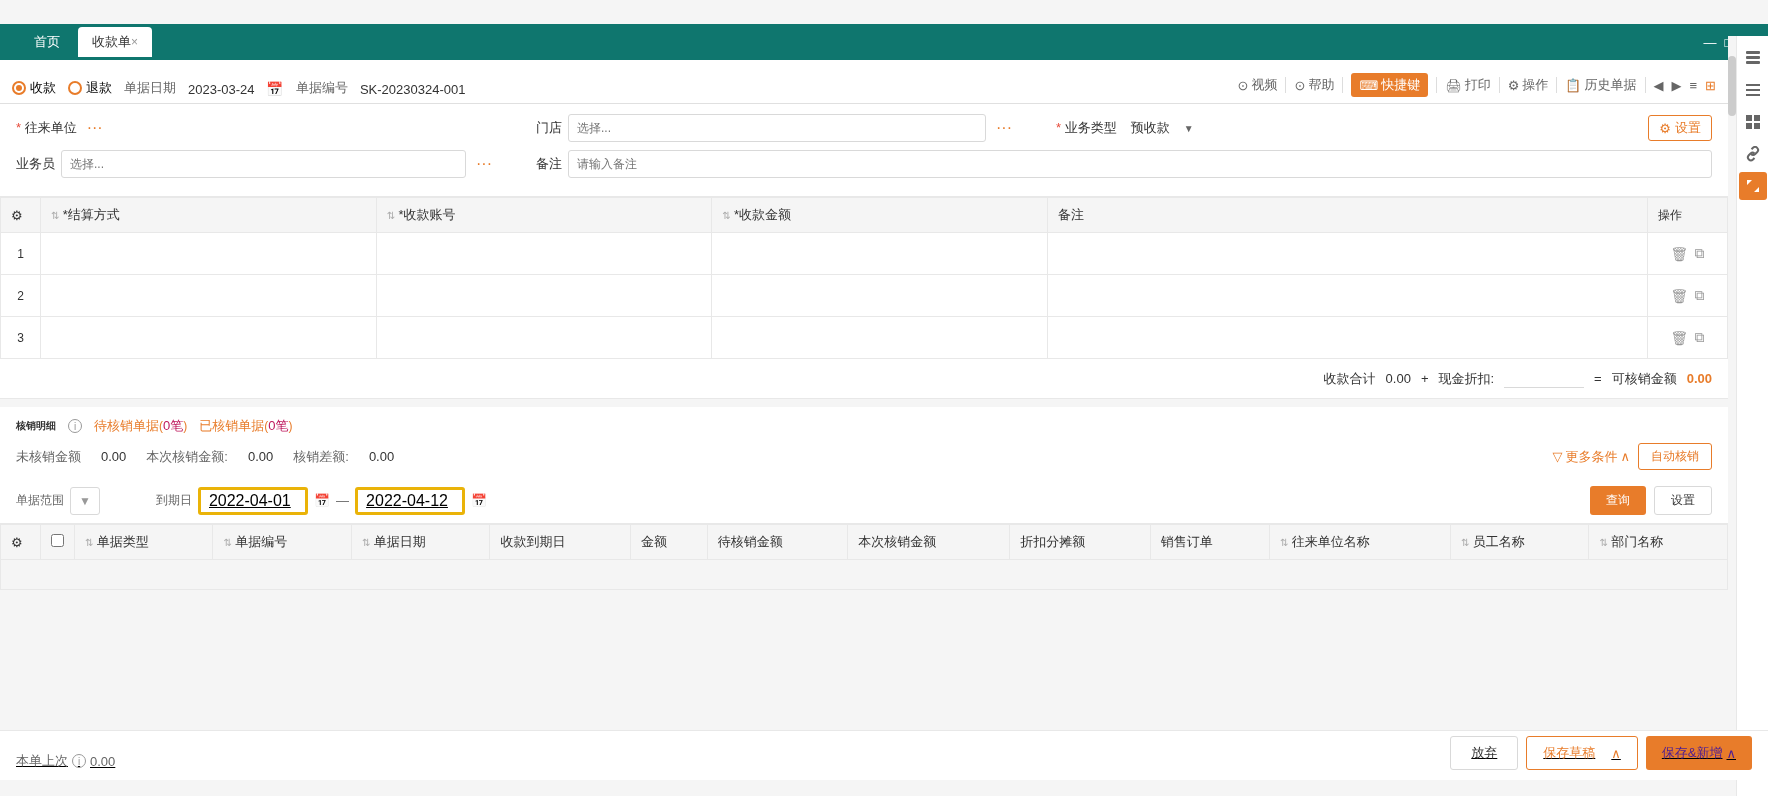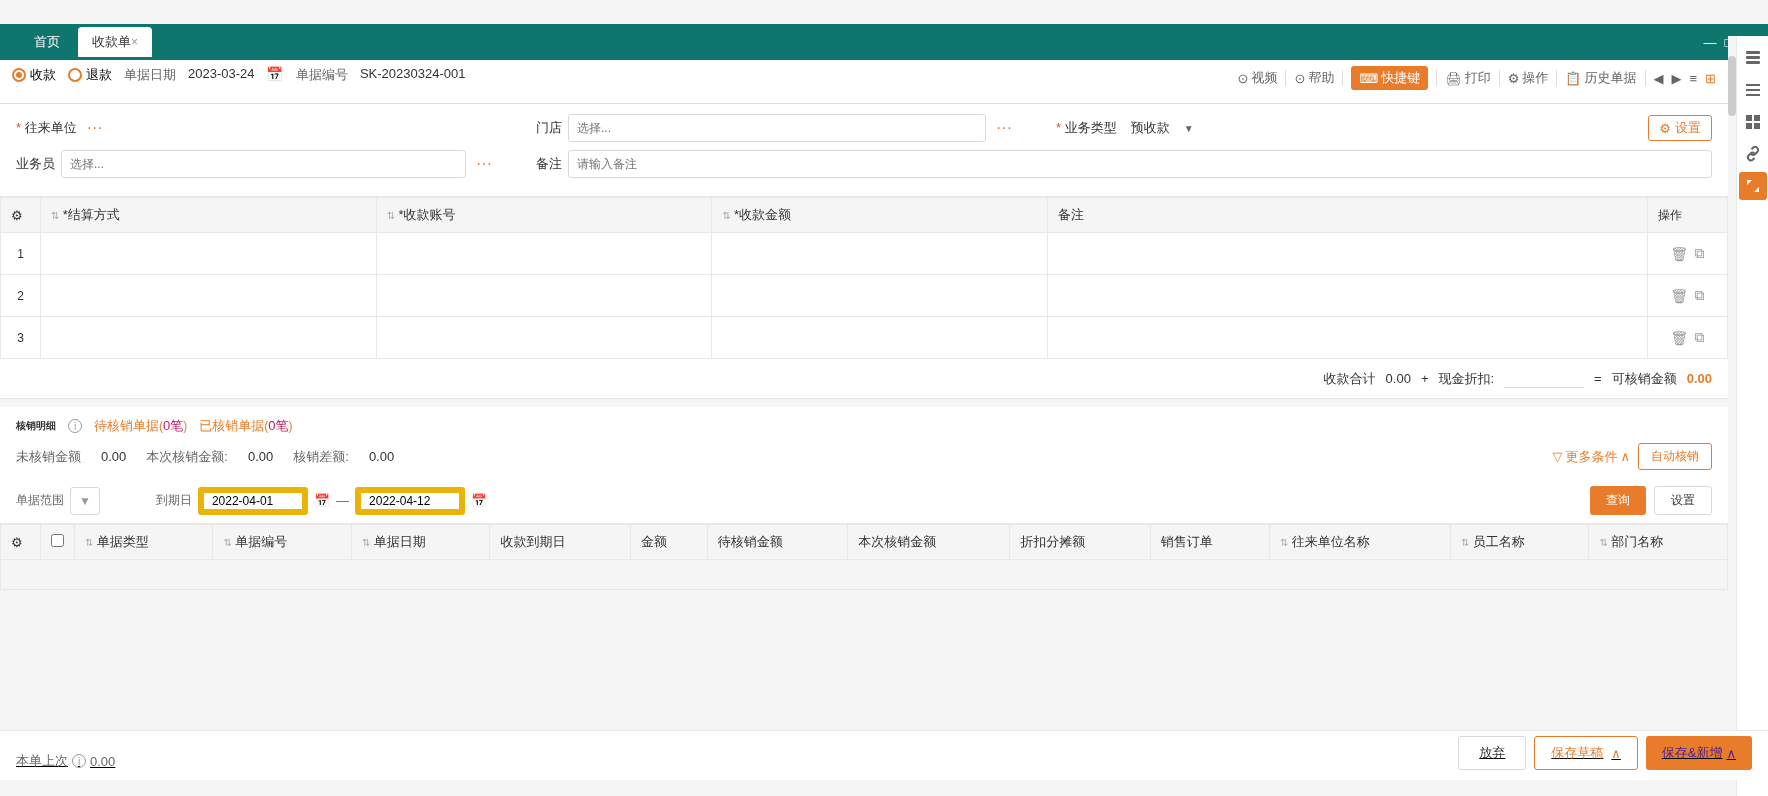--- a/index.html
+++ b/index.html
@@ -33,21 +33,21 @@
     }
     .tab-close { color: #999; font-size: 12px; cursor: pointer; }
     .tab-bar-right { margin-left: auto; display: flex; gap: 8px; color: #fff; font-size: 16px; cursor: pointer; }
 
     
     .toolbar {
       background: #fff;
       border-bottom: 1px solid #e0e0e0;
       padding: 6px 12px;
       display: flex;
-      align-items: flex-start;
+      align-items: flex-end;
       gap: 12px;
       height: 44px;
     }
     .radio-group { display: flex; gap: 12px; align-items: center; }
     .radio-item { display: flex; align-items: center; gap: 4px; cursor: pointer; }
     .radio-dot { width: 14px; height: 14px; border-radius: 50%; border: 2px solid #e87c2a; display: flex; align-items: center; justify-content: center; }
     .radio-dot.active::after { content: ''; width: 6px; height: 6px; background: #e87c2a; border-radius: 50%; }
     .toolbar-label { color: #666; }
     .toolbar-value { color: #333; font-weight: 500; }
     .toolbar-icon { color: #1a9e8f; cursor: pointer; font-size: 14px; }
@@ -178,27 +178,28 @@
       background: #fff;
       padding: 8px 16px;
       display: flex;
       align-items: center;
       gap: 16px;
       border-bottom: 1px solid #e8e8e8;
     }
     .search-field { display: flex; align-items: center; gap: 6px; }
     .search-label { color: #666; font-size: 12px; white-space: nowrap; }
     .date-input {
-      border: 6px solid #eab308;
+      border: 3px solid #eab308;
       border-radius: 3px;
       padding: 4px 8px;
       height: 28px;
       width: 110px;
       outline: none;
-      font-size: 12px;
+      font-size: 16px;
+      text-decoration: underline;
     }
     .calendar-icon { color: #999; cursor: pointer; }
     .date-dash { color: #666; }
     .search-right { margin-left: auto; display: flex; gap: 8px; }
     .query-btn {
       background: #e87c2a;
       color: #fff;
       border: none;
       border-radius: 3px;
       padding: 5px 16px;
@@ -255,21 +256,21 @@
     .btn-draft {
       background: #fff;
       border: 1px solid #e87c2a;
       color: #e87c2a;
       border-radius: 3px;
       padding: 7px 16px;
       cursor: pointer;
       font-size: 13px;
       display: flex;
       align-items: center;
-      gap: 8px;
+      gap: 16px;
     }
     .btn-save {
       background: #e87c2a;
       border: none;
       color: #4c1d95;
       border-radius: 3px;
       padding: 7px 16px;
       cursor: pointer;
       font-size: 13px;
       display: flex;

